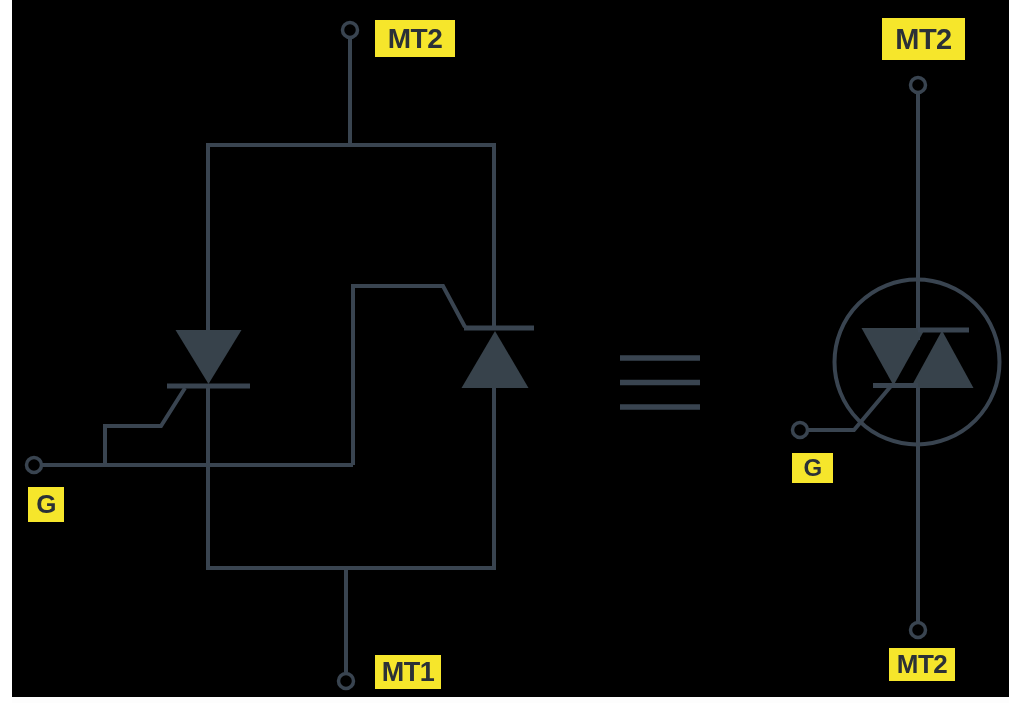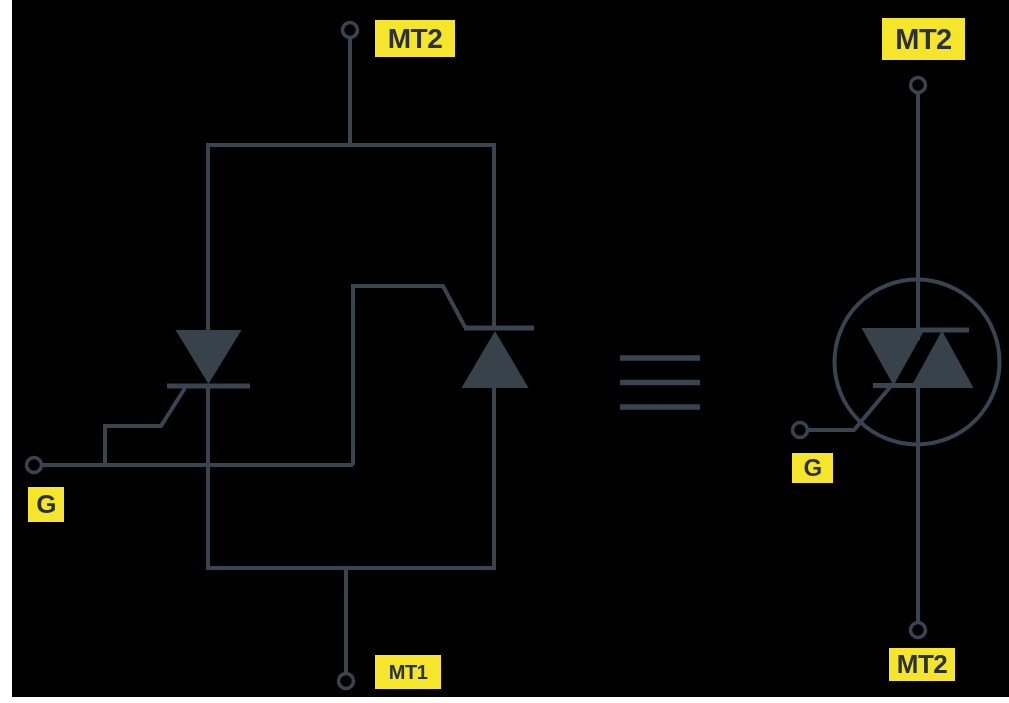--- a/index.html
+++ b/index.html
@@ -15,21 +15,21 @@
   .lbl{
     position:absolute;
     background:#f6e62b;
     color:#2b3137;
     font-weight:700;
     display:flex;align-items:center;justify-content:center;
     letter-spacing:-0.5px;
     user-select:none;
   }
   .lbl-mt2-left   {left:363px;top:20px; width:80px;height:37px;font-size:28px;}
-  .lbl-mt1-left   {left:363px;top:655px;width:66px;height:34px;font-size:20px;}
+  .lbl-mt1-left   {left:363px;top:655px;width:66px;height:34px;font-size:27px;}
   .lbl-g-left     {left:16px; top:487px;width:36px;height:35px;font-size:26px;}
   .lbl-mt2-top-r  {left:870px;top:18px; width:83px;height:42px;font-size:29px;}
   .lbl-g-right    {left:780px;top:453px;width:41px;height:30px;font-size:24px;}
   .lbl-mt2-bot-r  {left:877px;top:648px;width:66px;height:33px;font-size:26px;}
   .bottom-strip{
     position:absolute;left:0;top:697px;width:1009px;height:6px;
     background:#fdfdfd;
   }
 </style>
 </head>

